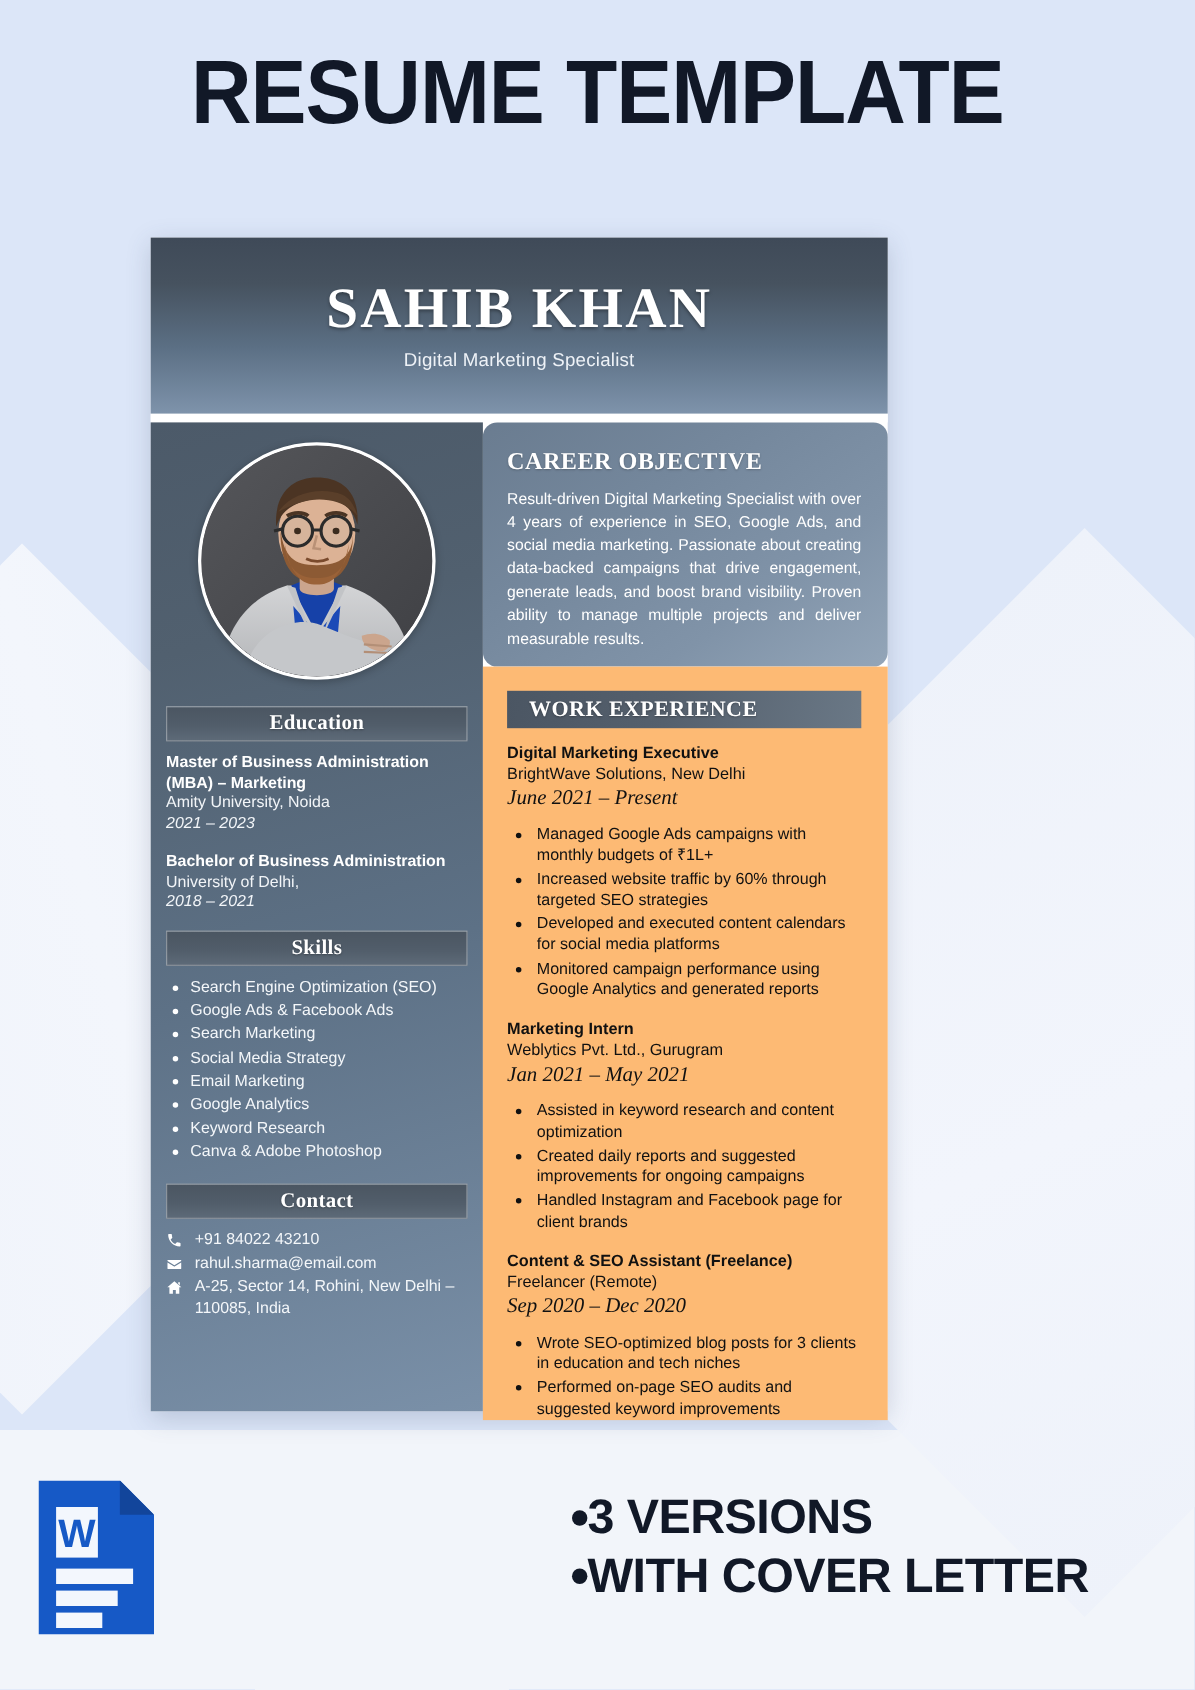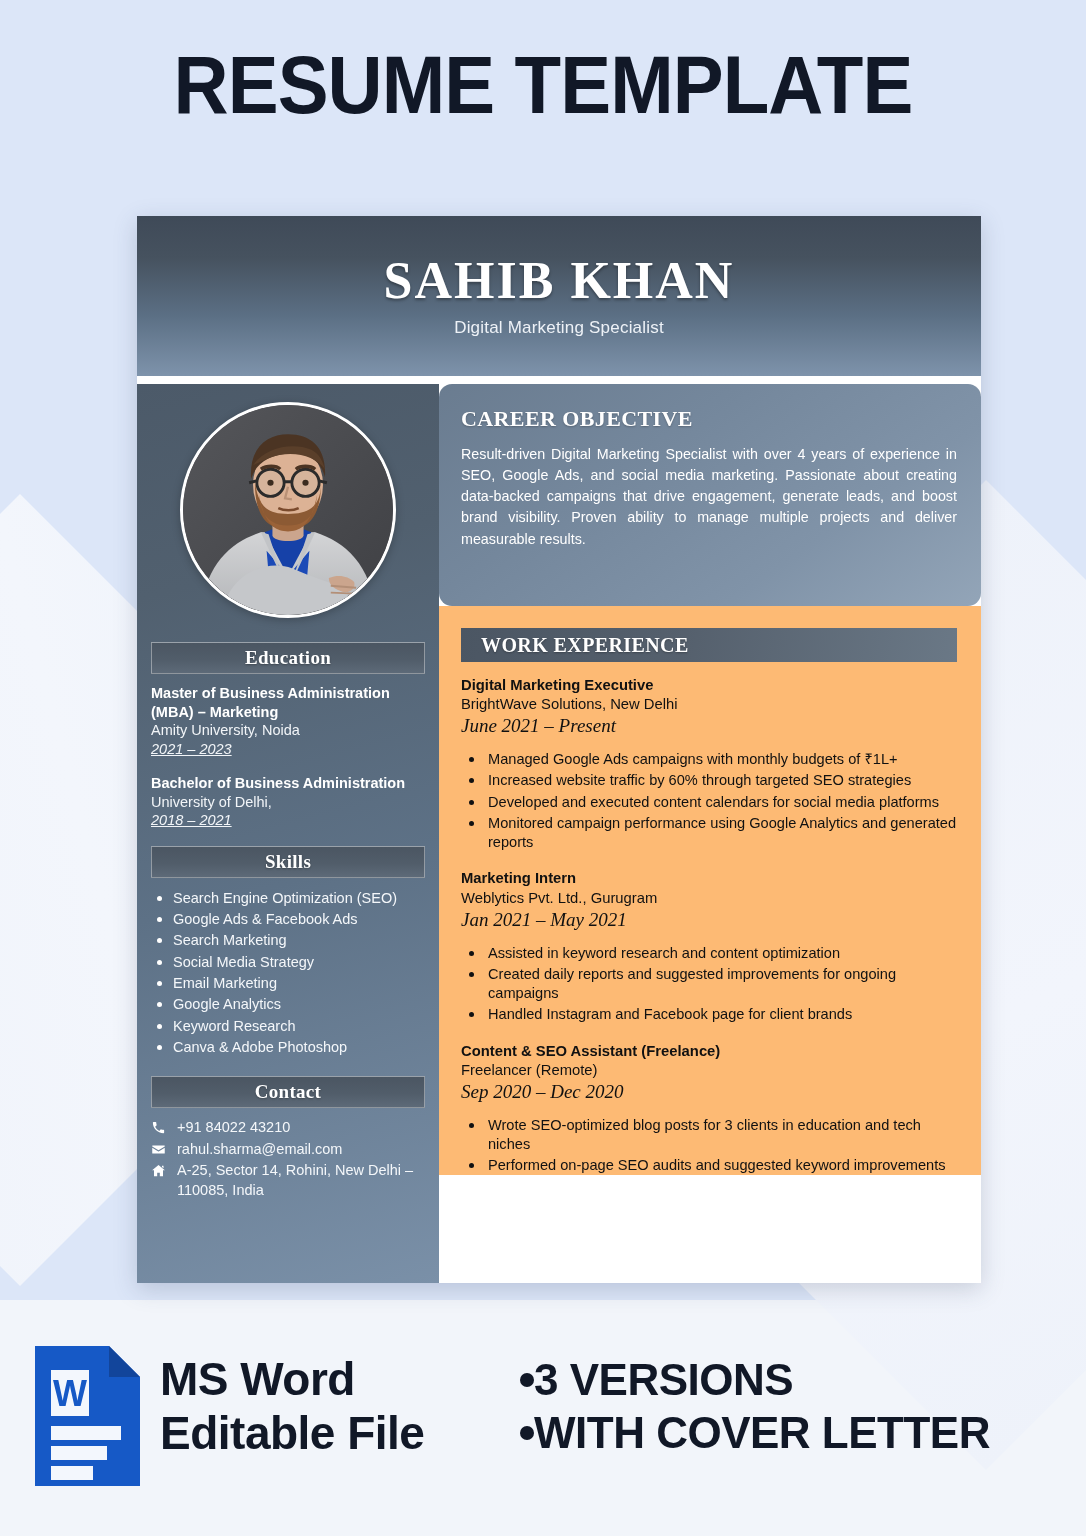--- a/index.html
+++ b/index.html
@@ -31,21 +31,21 @@
   .page-title {
     position:absolute; top:44px; left:0; width:1086px; text-align:center;
     font-size:82px; line-height:1; font-weight:800; letter-spacing:-1px;
     color:#111827; z-index:5;
     font-family:"Liberation Sans", sans-serif;
     transform: scaleX(0.93); transform-origin: center;
   }
 
   
   .resume {
-    position:absolute; left:137px; top:216px; width:844px; height:1067px;
+    position:absolute; left:137px; top:216px; width:670px; height:1067px;
     background:#ffffff; z-index:4;
     box-shadow: 0 6px 22px rgba(60,75,105,0.22);
   }
 
   
   .res-header {
     height:160px; width:100%;
     background:linear-gradient(180deg,#3f4a58 0%, #46525f 26%, #5b6f84 62%, #7e93ab 100%);
     display:flex; flex-direction:column; align-items:center; justify-content:center;
     position:relative;
@@ -83,21 +83,21 @@
     background:linear-gradient(180deg,#4b5662 0%, #515d6a 55%, #5d6a78 100%);
     border:1px solid rgba(255,255,255,.38);
     display:flex; align-items:center; justify-content:center;
     font-family:"Liberation Serif", serif; font-weight:700;
     font-size:19px; color:#ffffff; letter-spacing:.3px;
     text-shadow:0 1px 2px rgba(0,0,0,.3);
   }
   .edu-block { margin-bottom:16px; }
   .edu-degree { font-weight:700; font-size:14.5px; line-height:1.28; color:#ffffff; }
   .edu-school { font-size:14.5px; line-height:1.28; color:#f2f5f8; }
-  .edu-years  { font-size:14.5px; line-height:1.28; font-style:italic; color:#f2f5f8;text-decoration:underline; }
+  .edu-years  { font-size:14.5px; line-height:1.28; font-style:italic; color:#f2f5f8; }
 
   .skills-list { list-style:none; margin:0; padding:0; }
   .skills-list li {
     position:relative; padding-left:22px; font-size:14.5px; line-height:1.47; color:#f4f7fa;
   }
   .skills-list li::before {
     content:""; position:absolute; left:6px; top:8px;
     width:5px; height:5px; border-radius:50%; background:#ffffff;
   }
 
@@ -359,24 +359,20 @@
       <path d="M0 0 H74 L105 31 V140 H0 Z" fill="#1659C6"></path>
       <path d="M74 0 L105 31 H74 Z" fill="#12459B"></path>
       <rect x="16" y="24" width="38" height="46" fill="#F3F7FD"></rect>
       <text x="35" y="60" text-anchor="middle" font-family="'Liberation Sans',sans-serif" font-size="36" font-weight="700" fill="#1659C6">W</text>
       <rect x="16" y="80" width="70" height="14" fill="#F3F7FD"></rect>
       <rect x="16" y="100" width="56" height="14" fill="#F3F7FD"></rect>
       <rect x="16" y="120" width="42" height="14" fill="#F3F7FD"></rect>
     </svg>
   </div>
 
-  <div class="footer-left-txt">
-    <div>MS Word</div>
-    <div>Editable File</div>
-  </div>
 
   <div class="footer-right">
     <div class="fr-line">
       <span class="fr-dot"></span>
       <span>3 VERSIONS</span>
     </div>
     <div class="fr-line">
       <span class="fr-dot"></span>
       <span>WITH COVER LETTER</span>
     </div>

